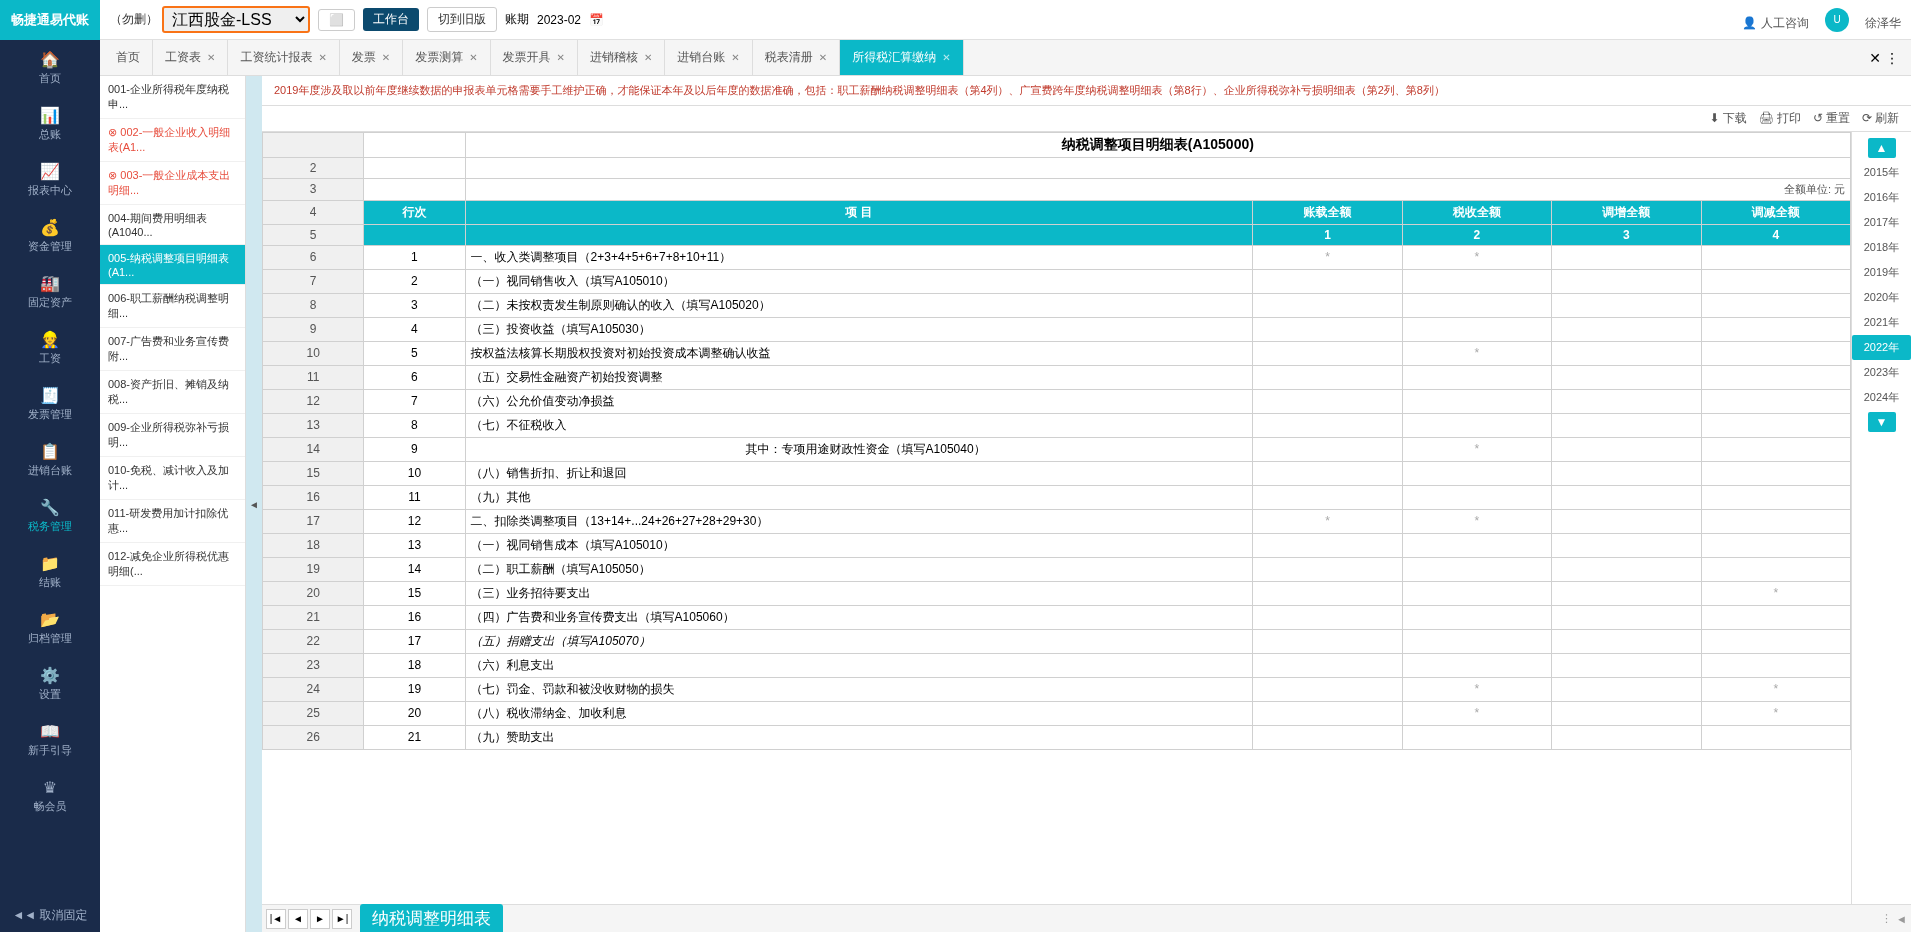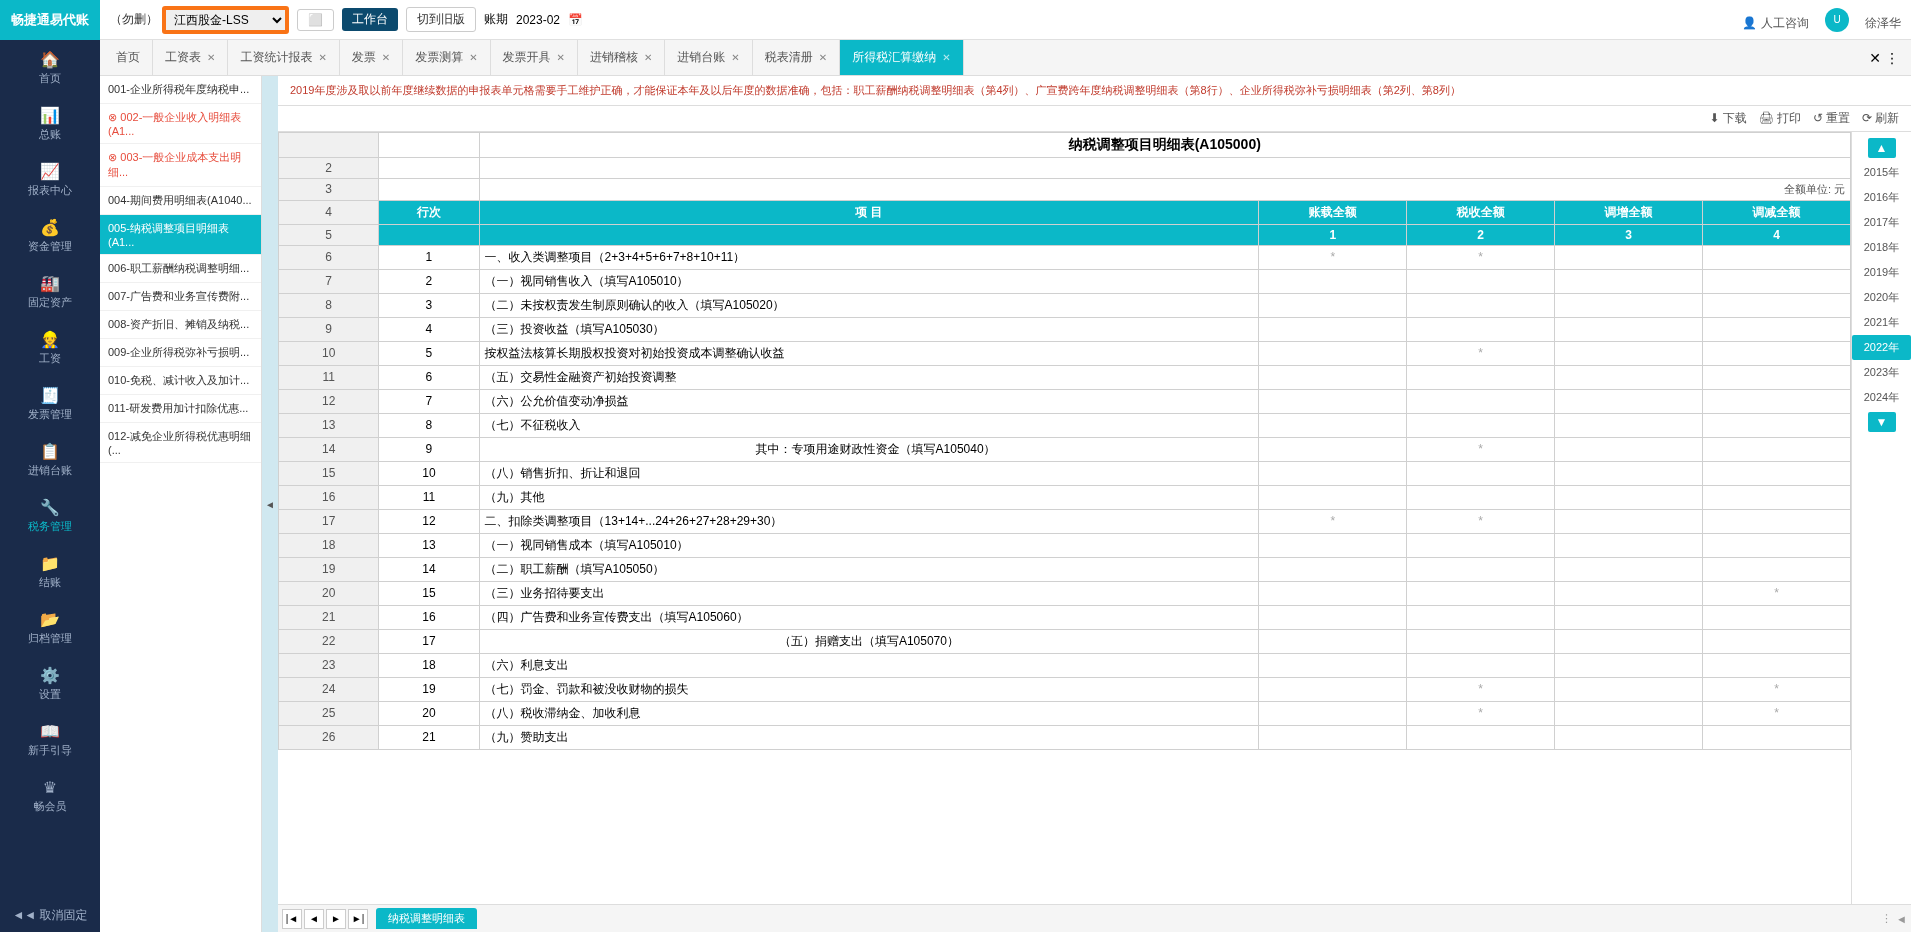--- a/index.html
+++ b/index.html
@@ -13,37 +13,37 @@
     .sidebar-item.active { color: #0bb8c8; }
     .sidebar-item .icon { font-size: 16px; margin-bottom: 2px; }
     .sidebar-footer { padding: 8px 4px; color: #a0b0c8; font-size: 12px; text-align: center; cursor: pointer; }
 
     
     .main-content { flex: 1; display: flex; flex-direction: column; height: 100%; overflow: hidden; }
 
     
     .topbar { height: 40px; background: white; display: flex; align-items: center; padding: 0 10px; border-bottom: 1px solid #e0e0e0; flex-shrink: 0; gap: 8px; }
     .topbar-company { display: flex; align-items: center; gap: 4px; font-size: 12px; color: #333; }
-    .topbar-company select { border: 4px solid #f97316; border-radius: 3px; padding: 2px 20px 2px 4px; font-size: 12px; }
+    .topbar-company select { border: 2px solid #f97316; border-radius: 3px; padding: 2px 20px 2px 4px; font-size: 16px; }
     .topbar-btn { background: #0c4a6e; color: white; border: none; border-radius: 3px; padding: 3px 10px; cursor: pointer; font-size: 12px; }
     .topbar-btn-outline { background: white; color: #333; border: 1px solid #ccc; border-radius: 3px; padding: 3px 10px; cursor: pointer; font-size: 12px; }
     .topbar-right { margin-left: auto; display: flex; align-items: flex-end; gap: 16px; font-size: 12px; color: #555; }
 
     
     .tabs-bar { height: 36px; background: #f5f5f5; display: flex; align-items: center; border-bottom: 1px solid #ddd; flex-shrink: 0; overflow-x: auto; padding: 0 4px; }
     .tab-item { height: 36px; display: flex; align-items: center; padding: 0 12px; font-size: 12px; color: #555; cursor: pointer; border-right: 1px solid #ddd; white-space: nowrap; position: relative; flex-shrink: 0; }
     .tab-item.active { background: #0bb8c8; color: white; }
     .tab-item .close-x { margin-left: 6px; font-size: 10px; opacity: 0.7; }
     .tabs-controls { margin-left: auto; display: flex; align-items: center; padding: 0 8px; gap: 4px; flex-shrink: 0; }
 
     
     .content-area { display: flex; flex: 1; overflow: hidden; }
 
     
-    .left-panel { width: 162px; background: white; border-right: 1px solid #ddd; display: flex; flex-direction: column; flex-shrink: 0; overflow-y: auto; }
+    .left-panel { width: 146px; background: white; border-right: 1px solid #ddd; display: flex; flex-direction: column; flex-shrink: 0; overflow-y: auto; }
     .left-panel-item { padding: 6px 8px; font-size: 11px; color: #333; cursor: pointer; border-bottom: 1px solid #f0f0f0; }
     .left-panel-item.active { background: #0bb8c8; color: white; }
     .left-panel-item.error { color: #e74c3c; }
 
     
     .right-panel { flex: 1; display: flex; flex-direction: column; overflow: hidden; }
 
     
     .alert-bar { background: #fff; border-bottom: 1px solid #ddd; padding: 6px 12px; font-size: 11px; color: #c0392b; line-height: 1.5; flex-shrink: 0; }
 
@@ -65,21 +65,21 @@
     .row-num { background: #f0f0f0; color: #555; min-width: 30px; }
     .col-a { min-width: 50px; }
     .col-b { min-width: 300px; text-align: left; }
     .col-c { min-width: 100px; }
     .col-d { min-width: 100px; }
     .col-e { min-width: 100px; }
     .col-f { min-width: 100px; }
 
     
     .sheet-tab-bar { height: 28px; background: #f5f5f5; border-top: 1px solid #ddd; display: flex; align-items: center; padding: 0 4px; flex-shrink: 0; }
-    .sheet-tab { padding: 3px 12px; background: #0bb8c8; color: white; border-radius: 3px 3px 0 0; font-size: 11px; cursor: pointer; }
+    .sheet-tab { padding: 3px 12px; background: #0bb8c8; color: white; border-radius: 3px 3px 0 0; font-size: 17px; cursor: pointer; }
     .sheet-nav { display: flex; gap: 2px; margin-right: 8px; }
     .sheet-nav-btn { background: white; border: 1px solid #ccc; width: 20px; height: 20px; display: flex; align-items: center; justify-content: center; cursor: pointer; font-size: 10px; }
     .scroll-indicator { margin-left: auto; display: flex; align-items: center; gap: 4px; color: #999; font-size: 11px; }
     
     .collapse-btn { width: 16px; background: #d0e8f0; border: none; cursor: pointer; writing-mode: vertical-lr; font-size: 10px; color: #555; display: flex; align-items: center; justify-content: center; flex-shrink: 0; }
   </style>
 </head>
 <body>
 
 <div class="sidebar">
@@ -444,21 +444,21 @@
                 <td style="text-align:center;">16</td>
                 <td class="col-b" style="text-align:left;">（四）广告费和业务宣传费支出（填写A105060）</td>
                 <td></td>
                 <td></td>
                 <td></td>
                 <td></td>
               </tr>
               <tr>
                 <td class="row-num">22</td>
                 <td style="text-align:center;">17</td>
-                <td class="col-b" style="text-align:center;">（五）捐赠支出（填写A105070）</td>
+                <td class="col-b" style="text-align:left;font-style:italic;">（五）捐赠支出（填写A105070）</td>
                 <td></td>
                 <td></td>
                 <td></td>
                 <td></td>
               </tr>
               <tr>
                 <td class="row-num">23</td>
                 <td style="text-align:center;">18</td>
                 <td class="col-b" style="text-align:left;">（六）利息支出</td>
                 <td></td>

